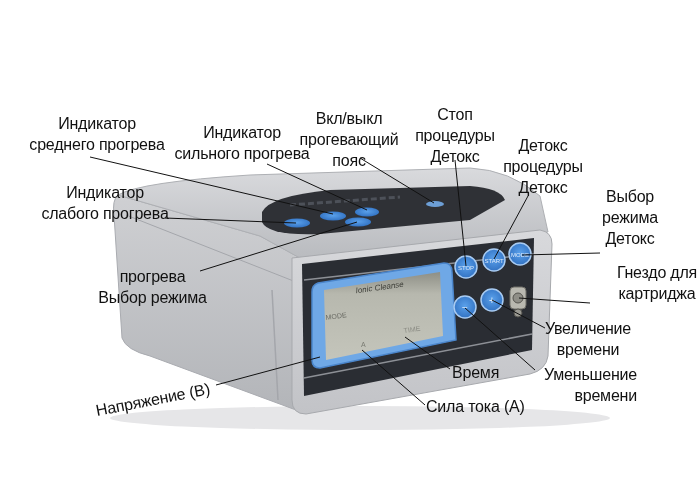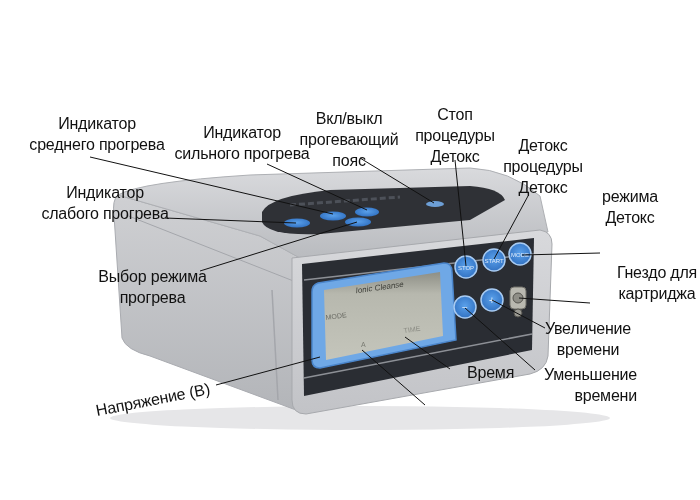--- a/index.html
+++ b/index.html
@@ -150,51 +150,55 @@
     <span>Детокс</span>
   </div>
 
   <div class="label" style="left:498px; top:135px; width:90px;">
     <span>Детокс</span>
     <span>процедуры</span>
     <span>Детокс</span>
   </div>
 
   <div class="label" style="left:580px; top:186px; width:100px;">
+    <span>Выбор</span>
     <span>режима</span>
     <span>Детокс</span>
   </div>
 
   <div class="label" style="left:30px; top:182px; width:150px;">
     <span>Индикатор</span>
     <span>слабого прогрева</span>
   </div>
 
   <div class="label" style="left:95px; top:266px; width:115px;">
+    <span>прогрева</span>
     <span>Выбор режима</span>
-    <span>прогрева</span>
   </div>
 
   <div class="label" style="left:602px; top:262px; width:110px;">
     <span>Гнездо для</span>
     <span>картриджа</span>
   </div>
 
   <div class="label" style="left:538px; top:318px; width:100px;">
     <span>Увеличение</span>
     <span>времени</span>
   </div>
 
   <div class="label" style="left:532px; top:364px; width:105px;text-align:right;">
     <span>Уменьшение</span>
     <span>времени</span>
   </div>
 
-  <div class="label left" style="left:452px; top:362px;margin-left:15px;">
+  <div class="label left" style="left:452px; top:362px;">
     <span>Время</span>
   </div>
 
   <div class="label left rot" style="left:98px; top:400px;">
     <span>Напряжение (В)</span>
   </div>
 
+  <div class="label left" style="left:426px; top:396px;">
+    <span>Сила тока (А)</span>
+  </div>
 
 </div>
 
 </body></html>

